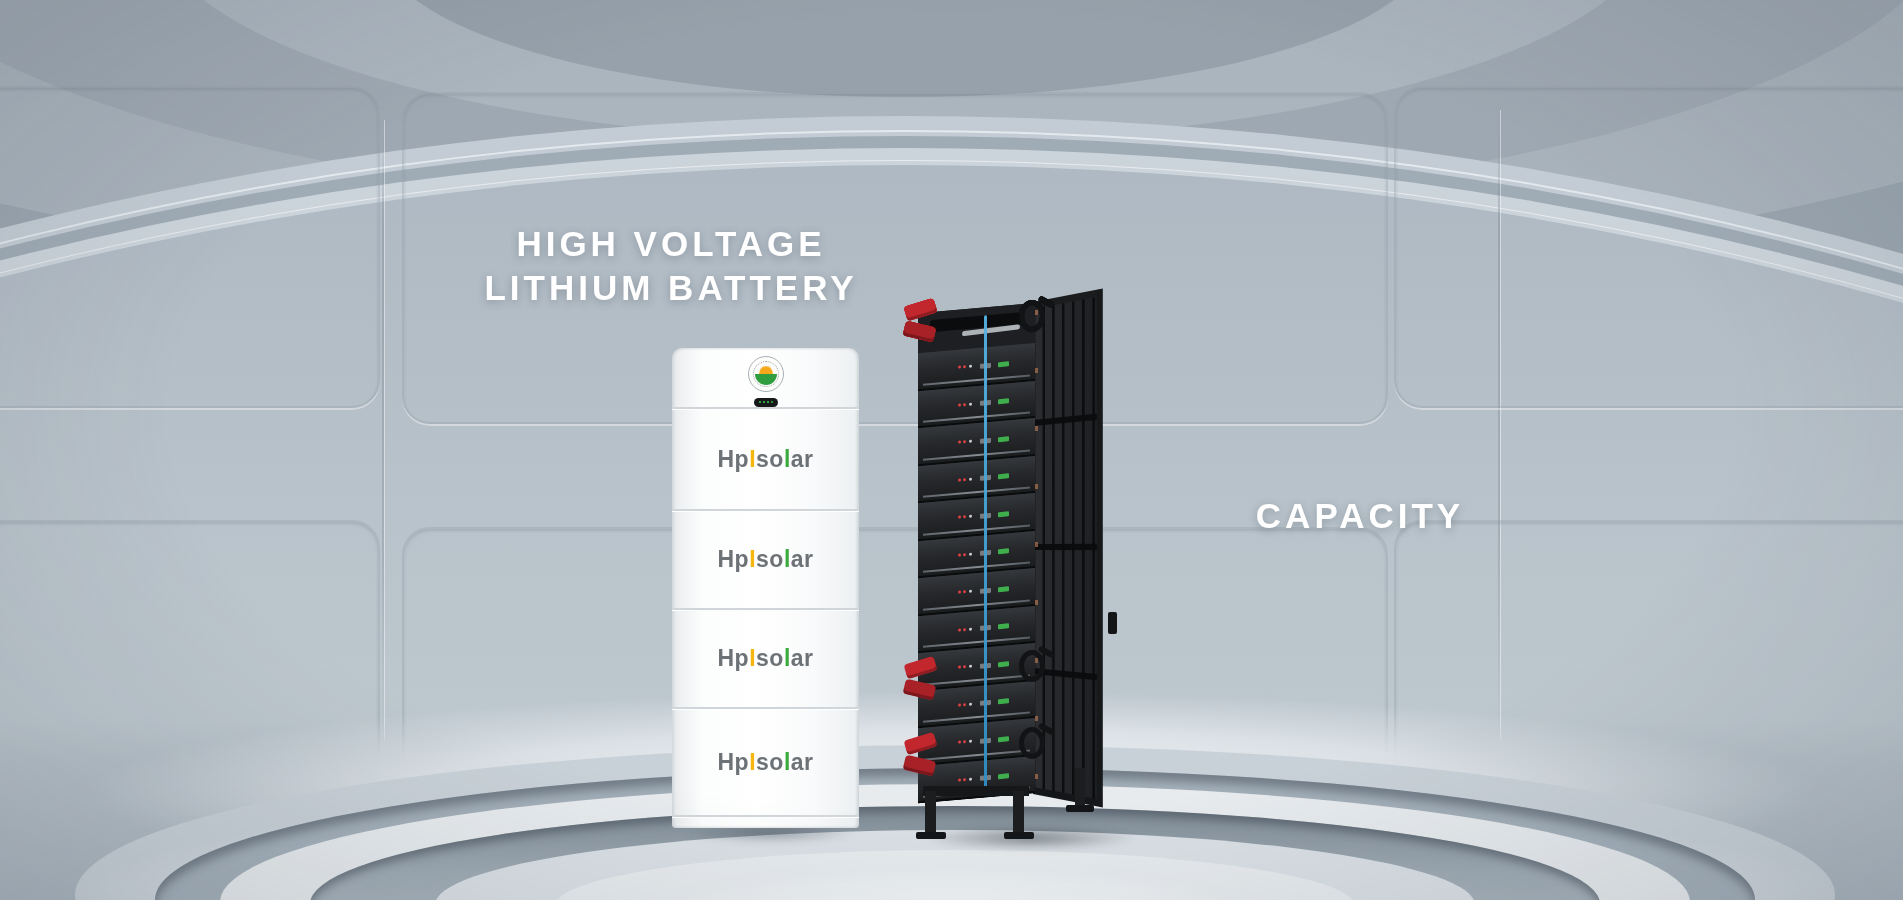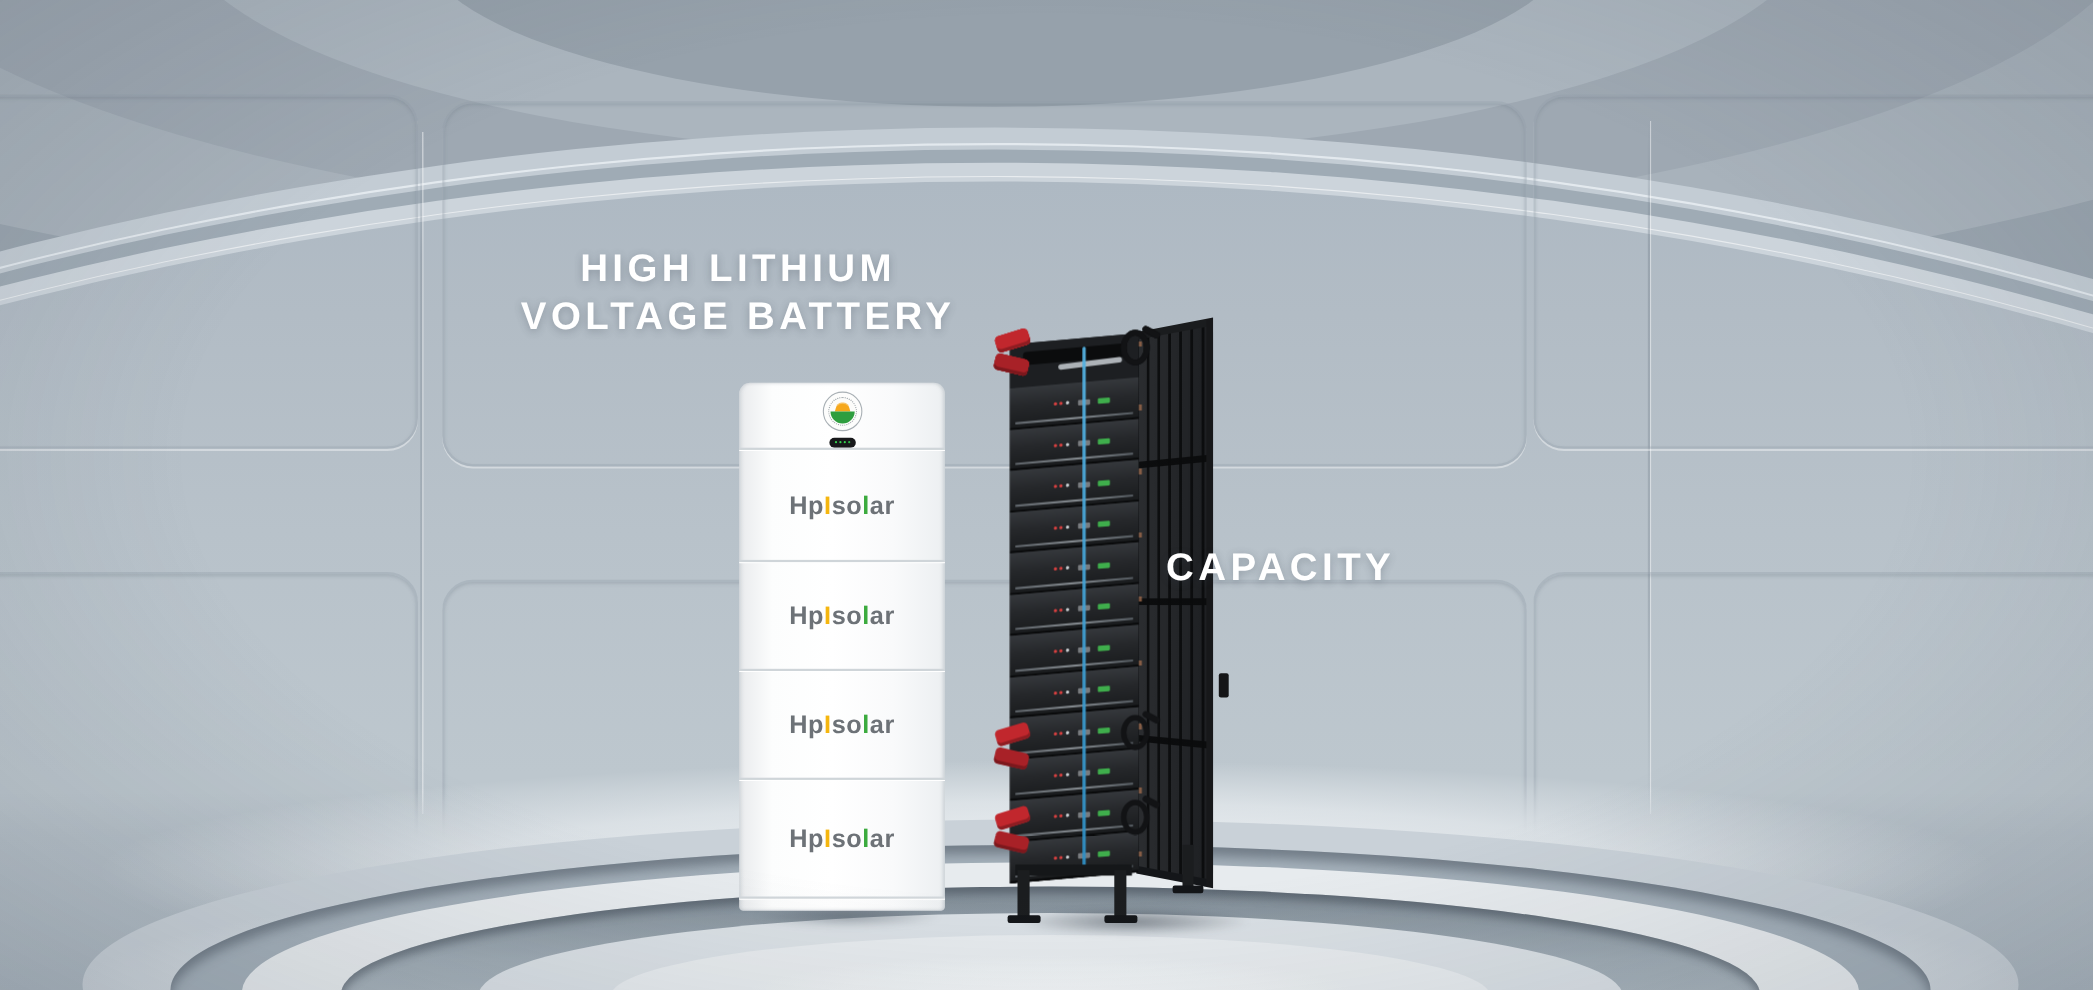--- a/index.html
+++ b/index.html
@@ -54,21 +54,21 @@
 
   .shadow-tower{left:648px;top:818px;width:245px;height:30px;
      background:radial-gradient(50% 50%,rgba(62,72,84,.42) 0%,rgba(62,72,84,0) 70%);filter:blur(3px);}
   .shadow-rack{left:878px;top:820px;width:305px;height:36px;
      background:radial-gradient(50% 50%,rgba(40,48,58,.5) 0%,rgba(40,48,58,0) 70%);filter:blur(3px);}
 
   
   .headline{position:absolute;left:371px;top:222px;width:600px;text-align:center;
      color:#ffffff;font-weight:800;font-size:35px;line-height:44px;letter-spacing:4px;
      text-shadow:0 2px 8px rgba(50,60,72,.3);}
-  .capacity{position:absolute;left:1060px;top:494px;width:600px;text-align:left;
+  .capacity{position:absolute;left:1060px;top:494px;width:600px;text-align:center;
      color:#ffffff;font-weight:800;font-size:35px;line-height:44px;letter-spacing:4px;
      text-shadow:0 2px 8px rgba(50,60,72,.3);}
 
   
   .tower{position:absolute;left:672px;top:348px;width:187px;height:480px;
      border-radius:10px 10px 4px 4px;
      background:linear-gradient(90deg,#e9ebed 0%,#fcfdfd 16%,#ffffff 45%,#f9fafb 75%,#eceff1 100%);
      box-shadow:inset -2px 0 3px rgba(160,170,178,.4), inset 2px 0 3px rgba(170,178,186,.35);}
   .cap{position:relative;height:59px;border-radius:10px 10px 0 0;}
   .emblem{position:absolute;left:50%;top:8px;transform:translateX(-50%);
@@ -286,20 +286,20 @@
     <div class="leg l2"></div>
     <div class="leg l3"></div>
     <div class="foot ft1"></div>
     <div class="foot ft2"></div>
     <div class="foot ft3"></div>
   </div>
 
   <div class="vignette"></div>
 
   <div class="headline">
-    <div>HIGH LITHIUM</div>
-    <div>VOLTAGE BATTERY</div>
+    <div>HIGH VOLTAGE</div>
+    <div>LITHIUM BATTERY</div>
   </div>
   <div class="capacity">
     <div>CAPACITY</div>
   </div>
 
 </div>
 
 </body></html>

